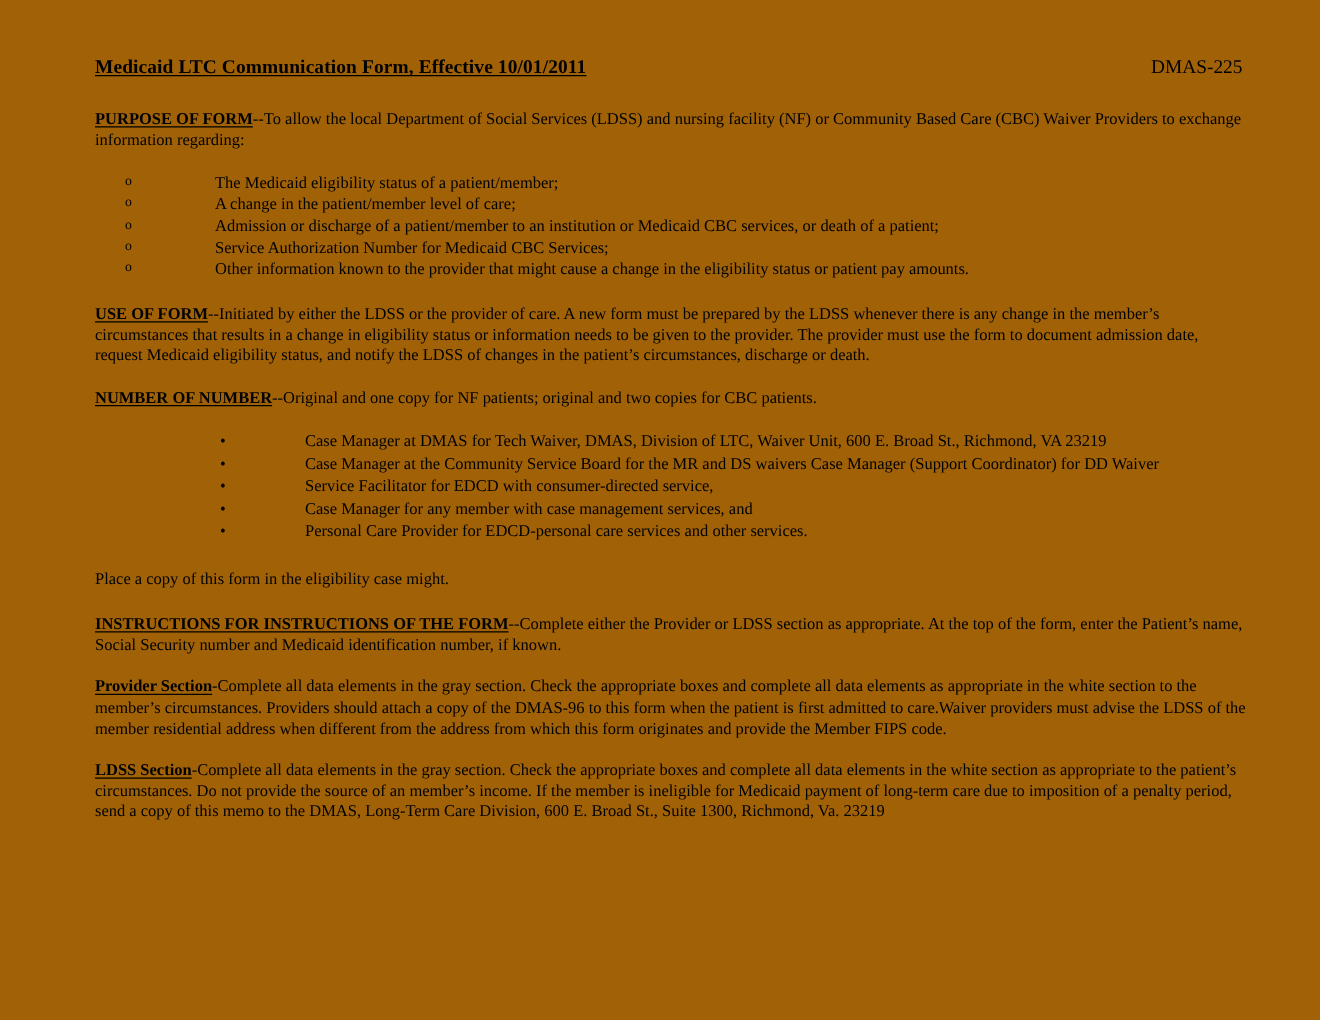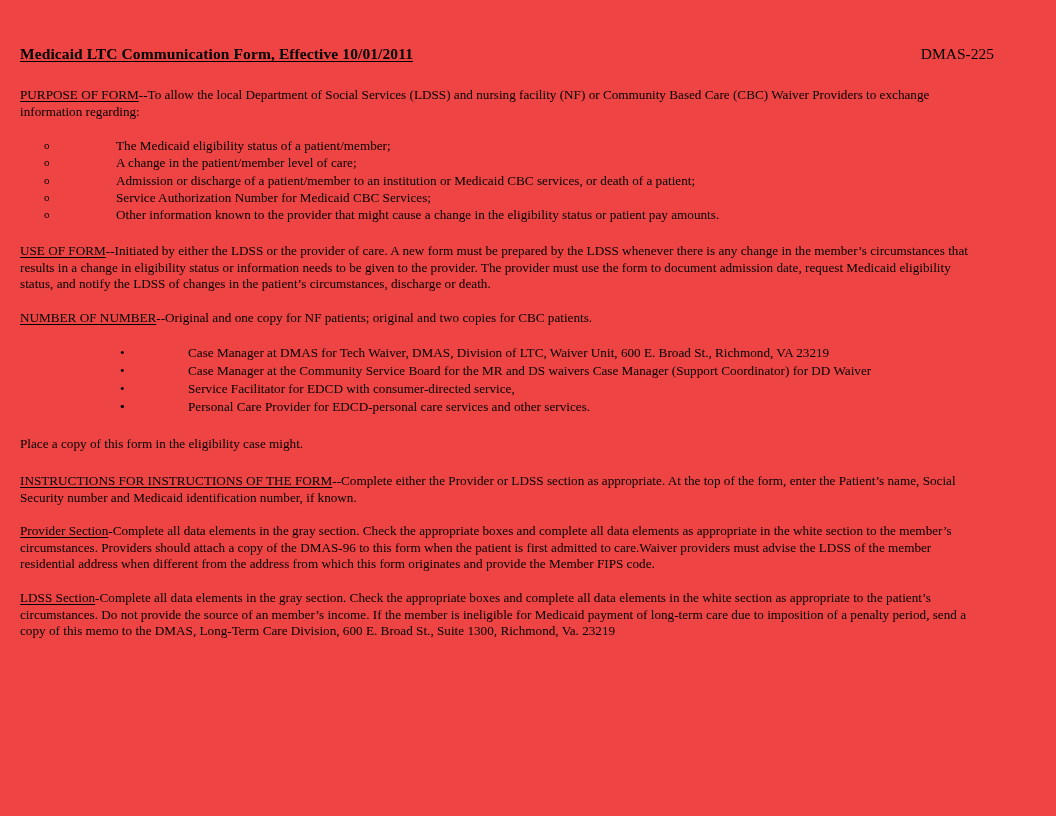--- a/index.html
+++ b/index.html
@@ -13,23 +13,23 @@
     overflow: hidden;
     font-family: "Liberation Serif", "DejaVu Serif", serif;
     color: #000000;
     -webkit-font-smoothing: antialiased;
   }
 
   .page {
     position: relative;
     width: 1056px;
     height: 816px;
-    background: #ef4444;
+    background: #a16207;
     box-sizing: border-box;
-    padding: 45px 58px 0 20px;
+    padding: 45px 58px 0 76px;
   }
 
   
   .doc-header {
     display: flex;
     align-items: baseline;
     justify-content: space-between;
     margin: 0 0 24px 0;
   }
   .doc-title {
@@ -52,21 +52,21 @@
     font-size: 13.2px;
     line-height: 16.6px;
     text-align: left;
     margin: 0;
     max-width: 952px;
   }
   .gap-md { height: 17px; }
   .gap-lg { height: 20px; }
 
   .hd {
-    font-weight: normal;
+    font-weight: bold;
     text-decoration: underline;
     text-underline-offset: 1.5px;
   }
   .u {
     text-underline-offset: 1.5px;
   }
 
   
   ul.circle-list,
   ul.disc-list {
@@ -132,21 +132,21 @@
 
   <p class="block"><span class="hd">NUMBER OF NUMBER</span><span>--Original and one copy for NF patients; original and two copies for CBC patients.</span></p>
 
   <div class="gap-md"></div>
 
 
   <ul class="disc-list">
     <li><span class="mk">•</span><span>Case Manager at DMAS for Tech Waiver, DMAS, Division of LTC, Waiver Unit, 600 E. Broad St., Richmond, VA   23219</span></li>
     <li><span class="mk">•</span><span>Case Manager at the Community Service Board for the MR and DS waivers Case Manager (Support Coordinator) for DD Waiver</span></li>
     <li><span class="mk">•</span><span>Service Facilitator for EDCD with consumer-directed service,</span></li>
-    <li><span class="mk">•</span></li>
+    <li><span class="mk">•</span><span>Case Manager for any member with case management services, and</span></li>
     <li><span class="mk">•</span><span>Personal Care Provider for EDCD-personal care services and other services.</span></li>
   </ul>
 
   <div class="gap-lg"></div>
 
   <p class="block">Place a copy of this form in the eligibility case might.</p>
 
   <div class="gap-lg"></div>
 
   <p class="block"><span class="hd">INSTRUCTIONS FOR INSTRUCTIONS OF THE FORM</span><span>--Complete either the Provider or LDSS section as appropriate.  At the top of the form, enter the Patient’s name, Social Security number and Medicaid identification number, if known.</span></p>

